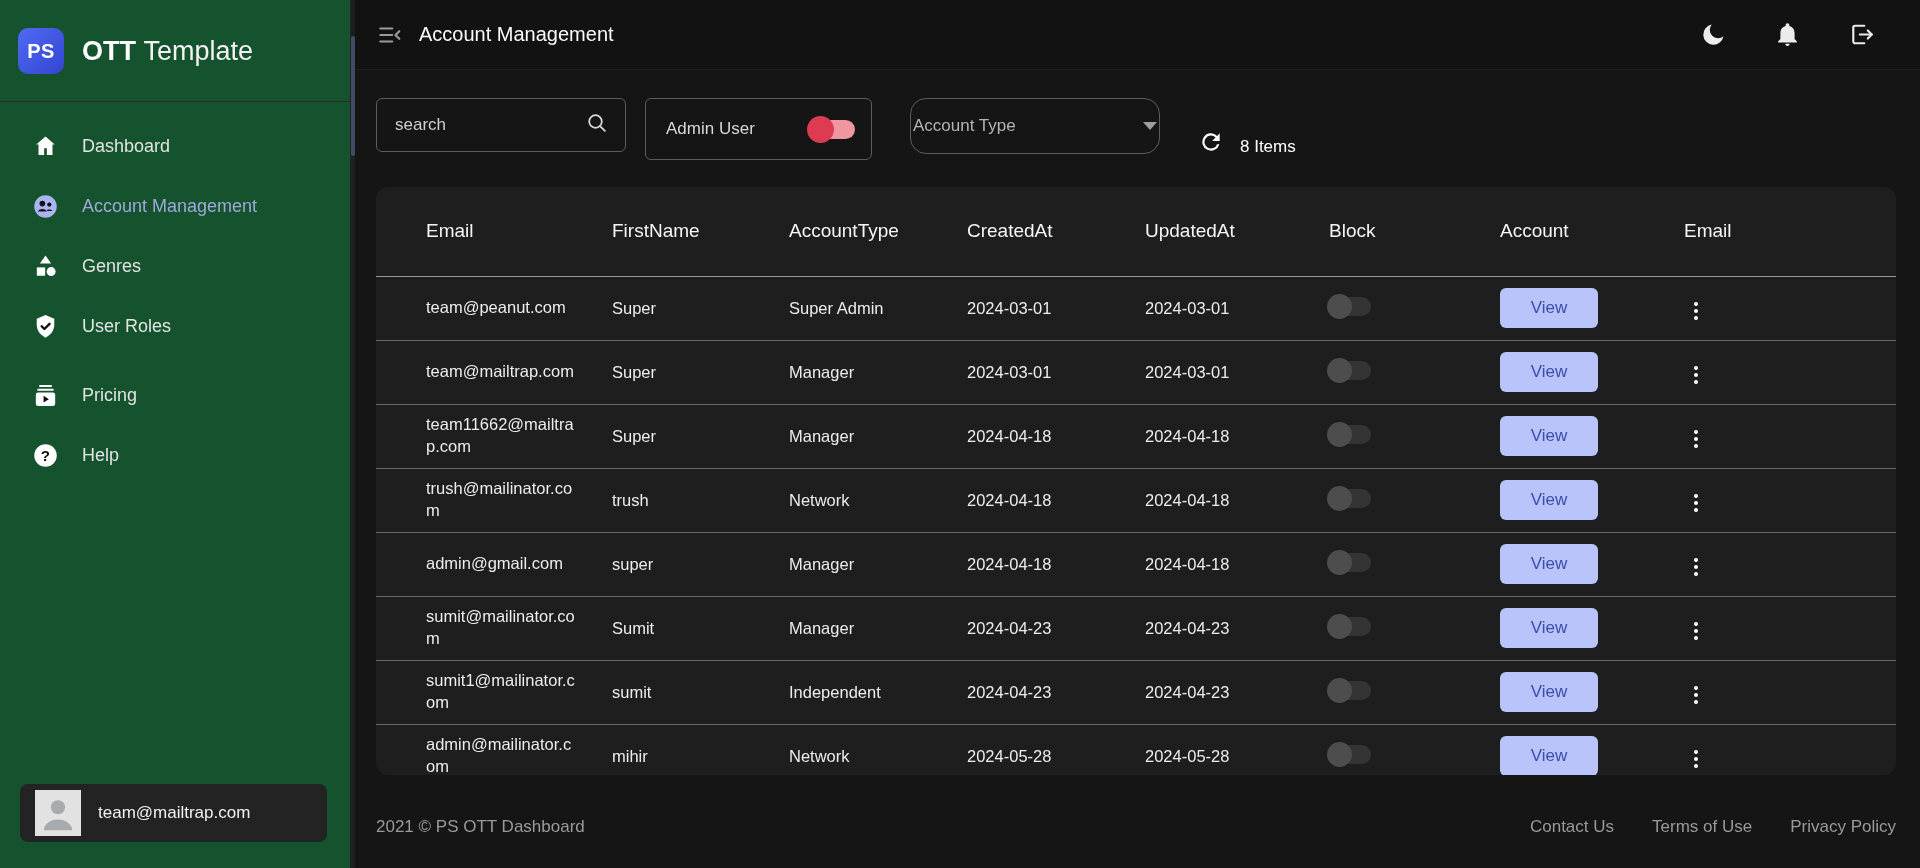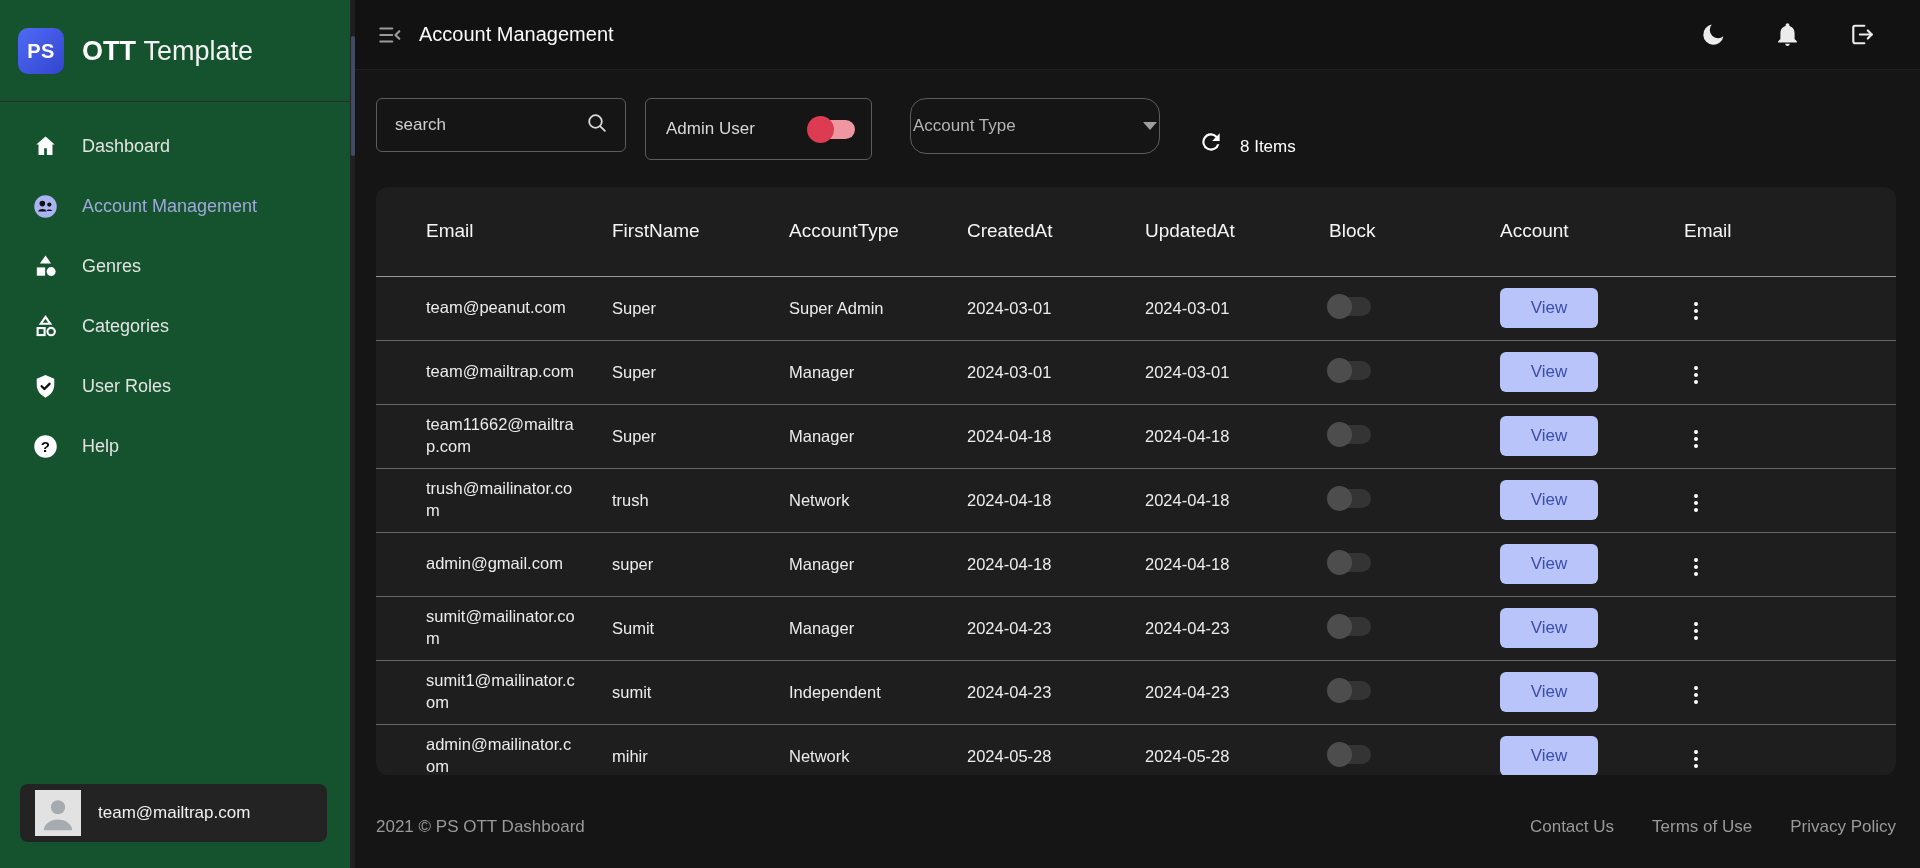--- a/index.html
+++ b/index.html
@@ -120,36 +120,37 @@
           <svg viewBox="0 0 24 24">
             <path fill="#ffffff" d="M12 2.2 17 9.4H7z"></path>
             <rect x="4.3" y="12.8" width="7.4" height="7.4" fill="#ffffff"></rect>
             <circle cx="17" cy="16.5" r="4" fill="#ffffff"></circle>
           </svg>
         </span>
         <span class="nav-label">Genres</span>
       </div>
       <div class="nav-item">
         <span class="nav-icon">
-          <svg viewBox="0 0 24 24" fill="none" stroke="#ffffff" stroke-width="1.9">
-            <path d="M12 3.4 16.2 9.6H7.8z"></path>
-            <rect x="5" y="13.4" width="6.2" height="6.2"></rect>
-            <circle cx="17" cy="16.5" r="3.3"></circle>
-          </svg>
-        </span>
-        <span class="nav-label">Categories</span>
-      </div>
-      <div class="nav-item">
-        <span class="nav-icon">
           <svg viewBox="0 0 24 24">
             <path fill="#ffffff" d="M12 1.8 4.2 5.2v5.3c0 5 3.3 9.3 7.8 11.4 4.5-2.1 7.8-6.4 7.8-11.4V5.2z"></path>
             <path d="m8.6 11.8 2.4 2.4 4.6-4.6" stroke="#101010" stroke-width="2.1" fill="none" stroke-linecap="round" stroke-linejoin="round"></path>
           </svg>
         </span>
         <span class="nav-label">User Roles</span>
+      </div>
+      <div class="nav-item gap-top">
+        <span class="nav-icon">
+          <svg viewBox="0 0 24 24">
+            <rect x="6.2" y="2.6" width="11.6" height="1.9" rx="0.9" fill="#ffffff"></rect>
+            <rect x="4.6" y="5.9" width="14.8" height="1.9" rx="0.9" fill="#ffffff"></rect>
+            <rect x="3.4" y="9.3" width="17.2" height="12" rx="2" fill="#ffffff"></rect>
+            <path d="M10.3 12.3 15 15.3l-4.7 3z" fill="#101010"></path>
+          </svg>
+        </span>
+        <span class="nav-label">Pricing</span>
       </div>
       <div class="nav-item">
         <span class="nav-icon">
           <svg viewBox="0 0 24 24">
             <circle cx="12" cy="12" r="10" fill="#ffffff"></circle>
             <text x="12" y="17" text-anchor="middle" font-size="13.5" font-weight="bold" fill="#101010">?</text>
           </svg>
         </span>
         <span class="nav-label">Help</span>
       </div>

